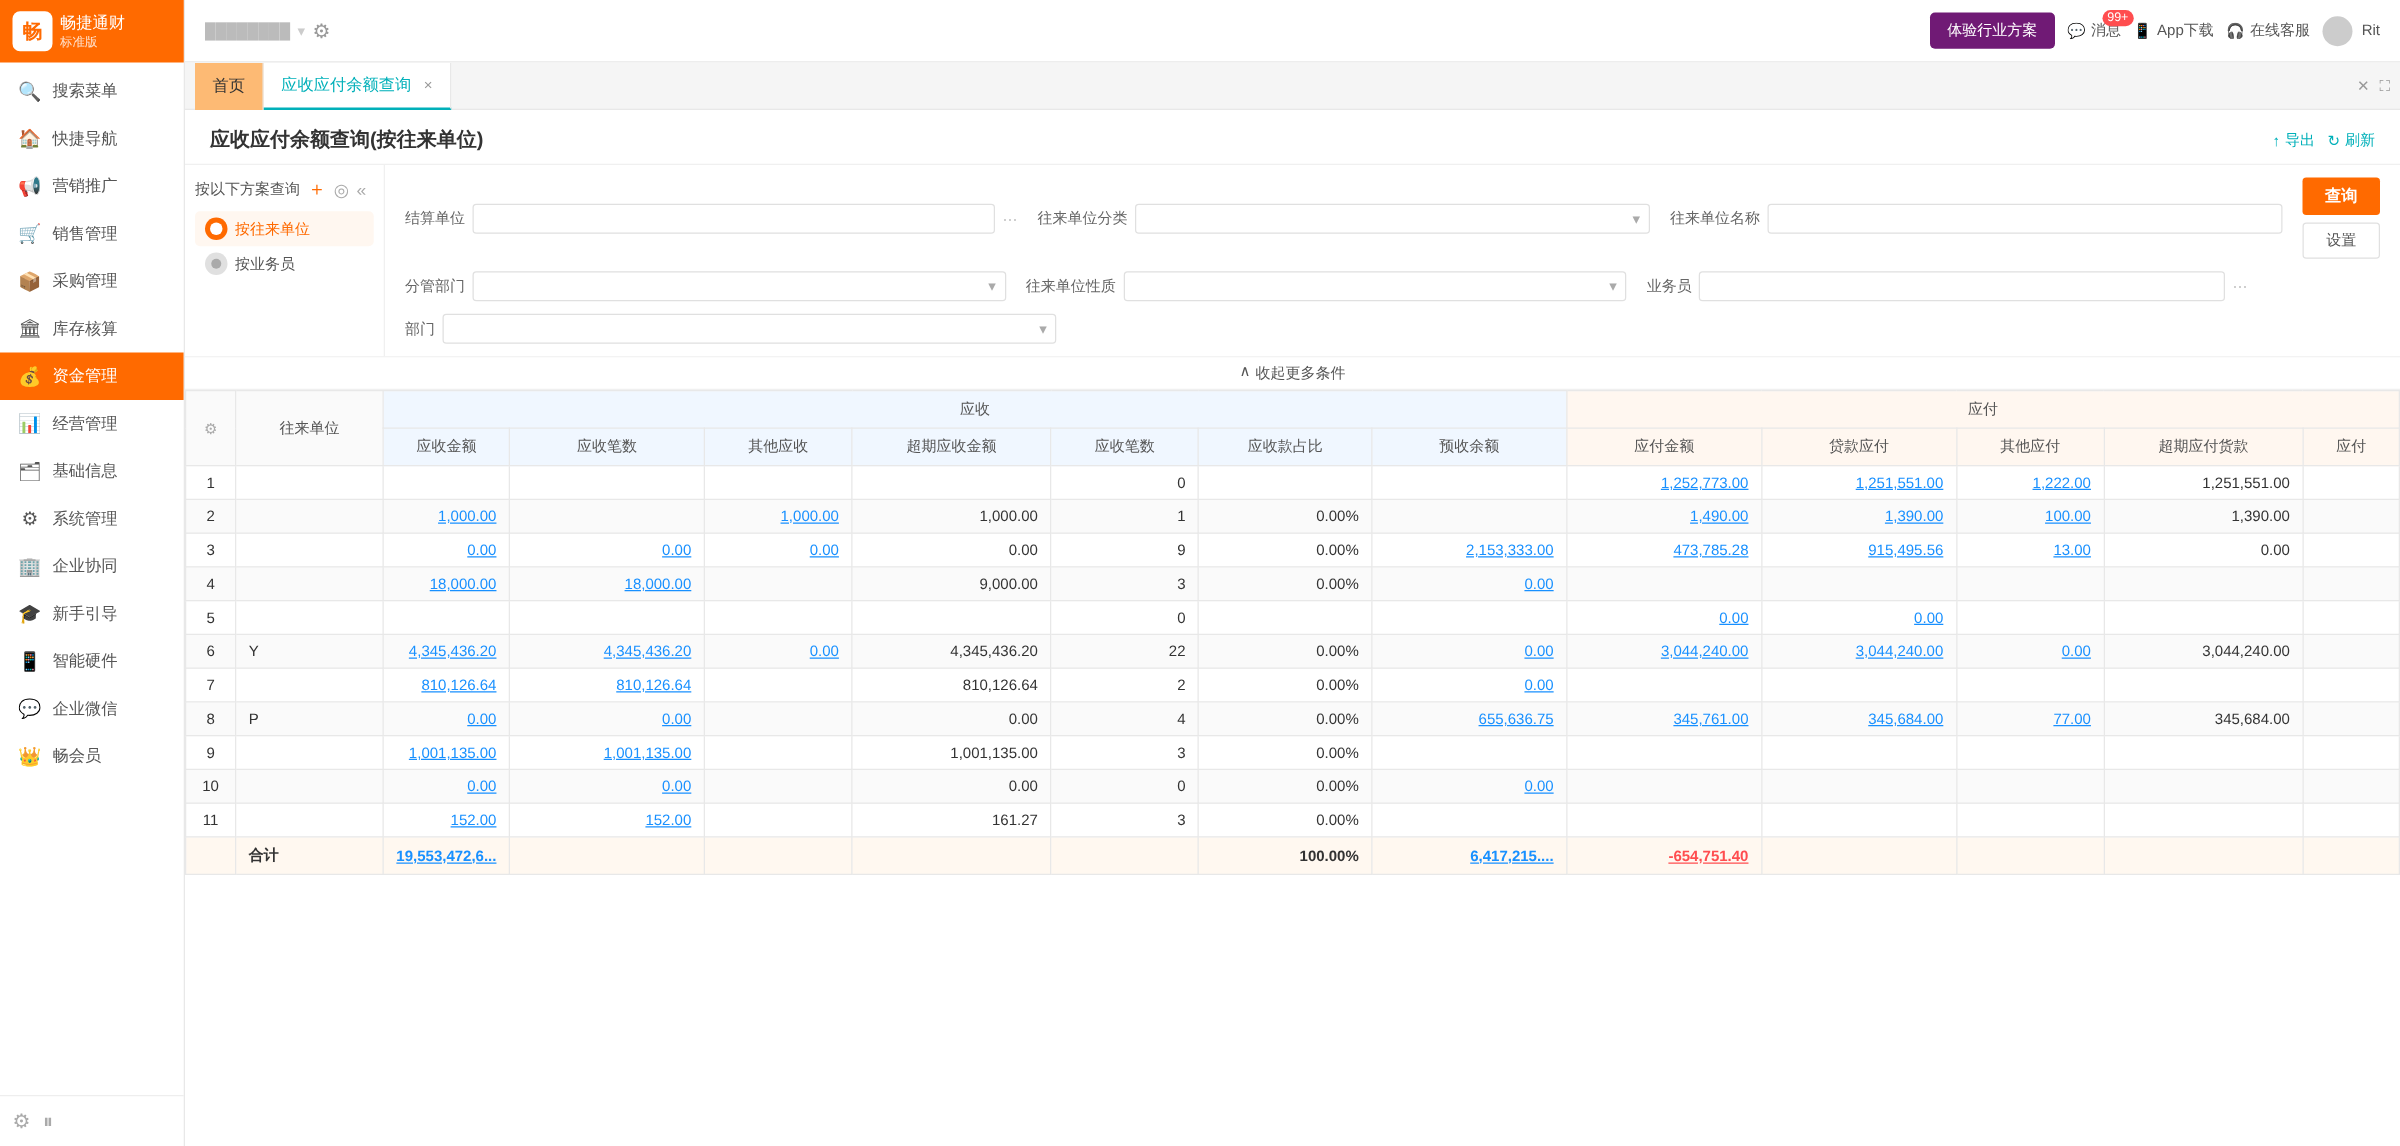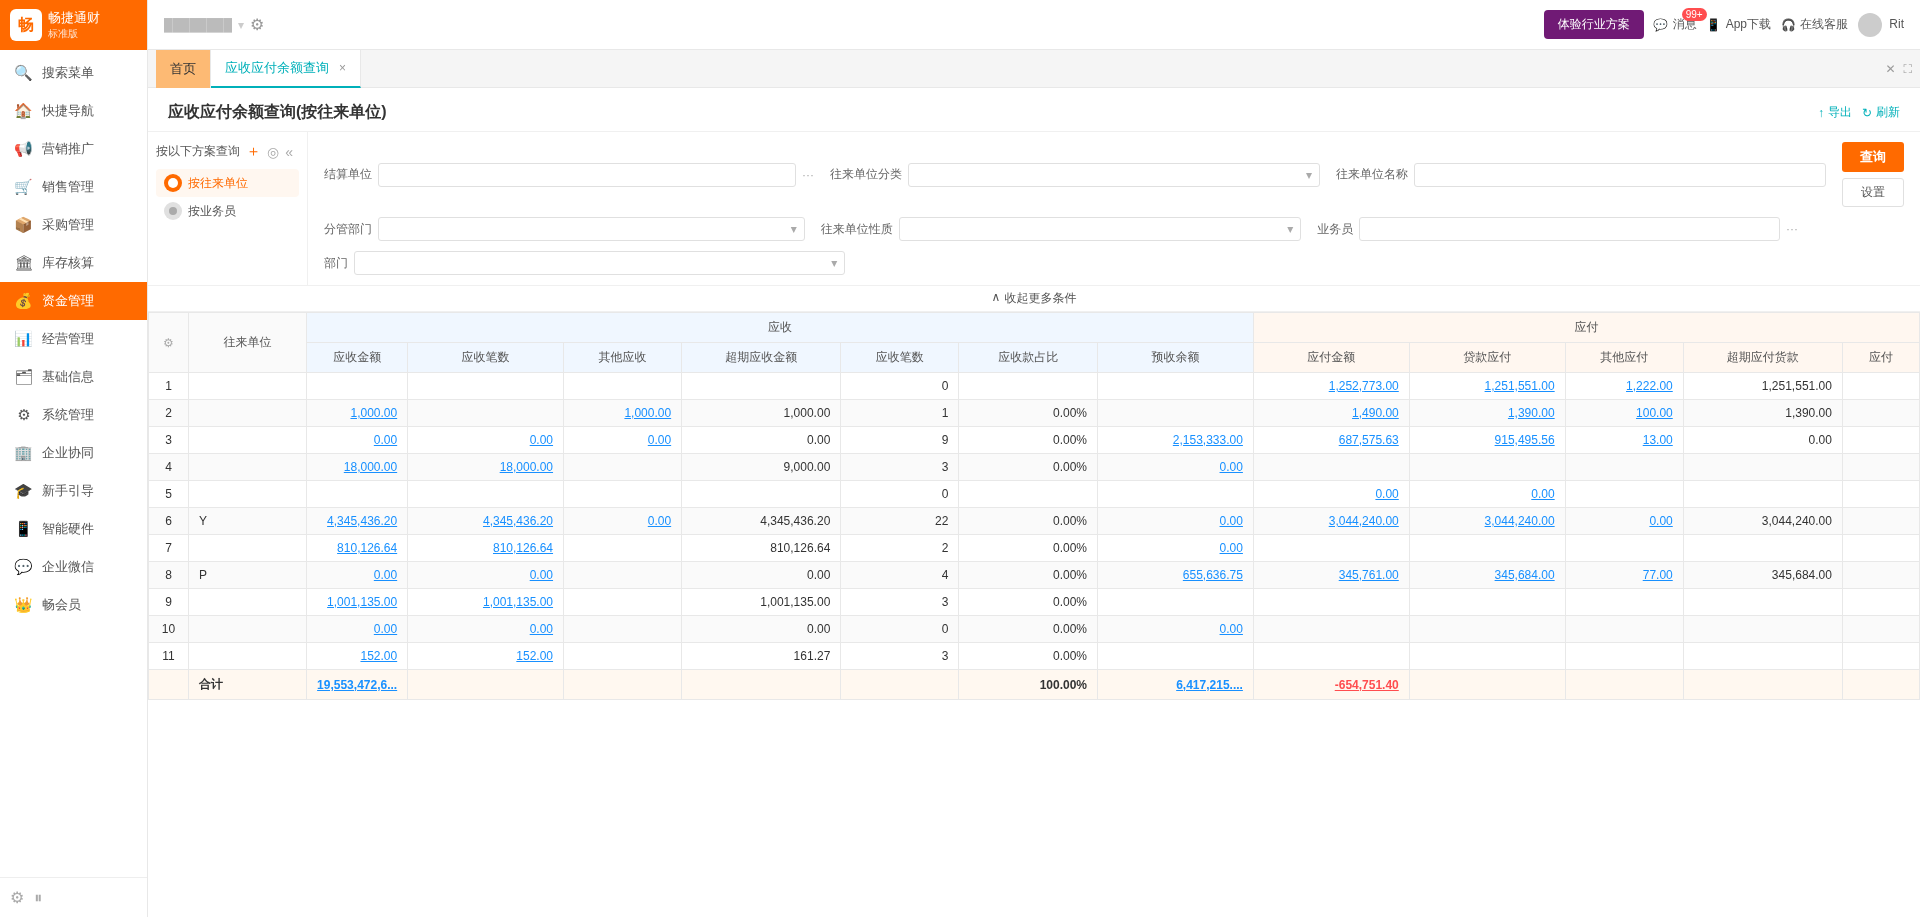--- a/index.html
+++ b/index.html
@@ -444,21 +444,21 @@
               <tr>
                 <td>3</td>
                 <td style="text-align: left;"></td>
                 <td class="link-val">0.00</td>
                 <td class="link-val">0.00</td>
                 <td class="link-val">0.00</td>
                 <td>0.00</td>
                 <td>9</td>
                 <td>0.00%</td>
                 <td class="link-val">2,153,333.00</td>
-                <td class="link-val">687,575.63</td>
+                <td class="link-val">473,785.28</td>
                 <td class="link-val">915,495.56</td>
                 <td class="link-val">13.00</td>
                 <td>0.00</td>
                 <td></td>
               </tr>
               <tr class="row-even">
                 <td>4</td>
                 <td style="text-align: left;"></td>
                 <td class="link-val">18,000.00</td>
                 <td class="link-val">18,000.00</td>

